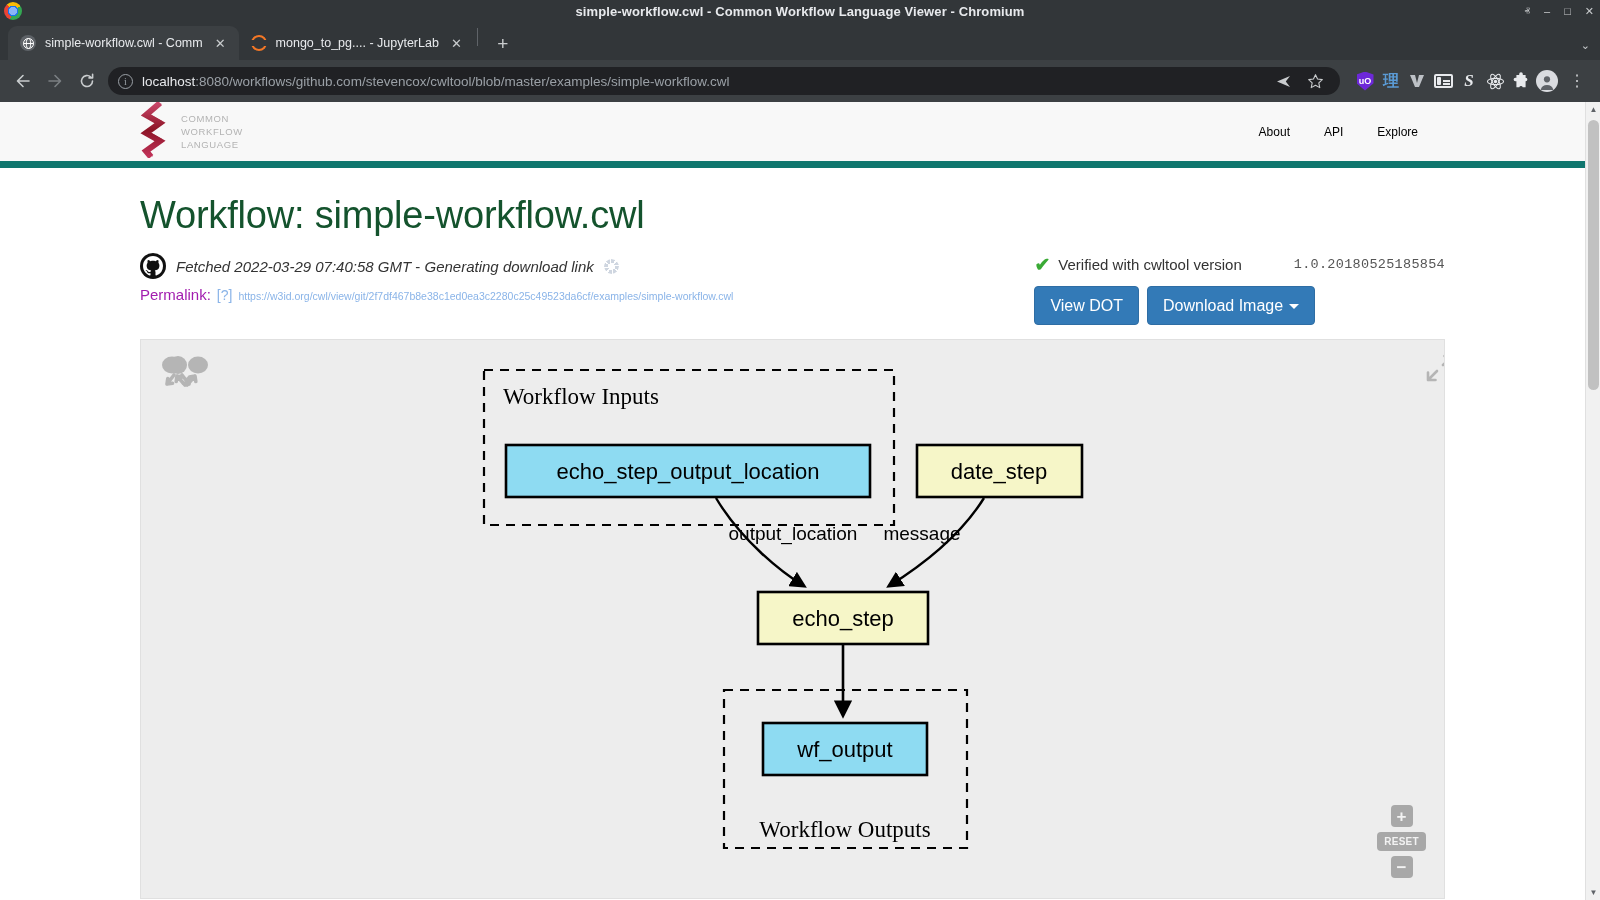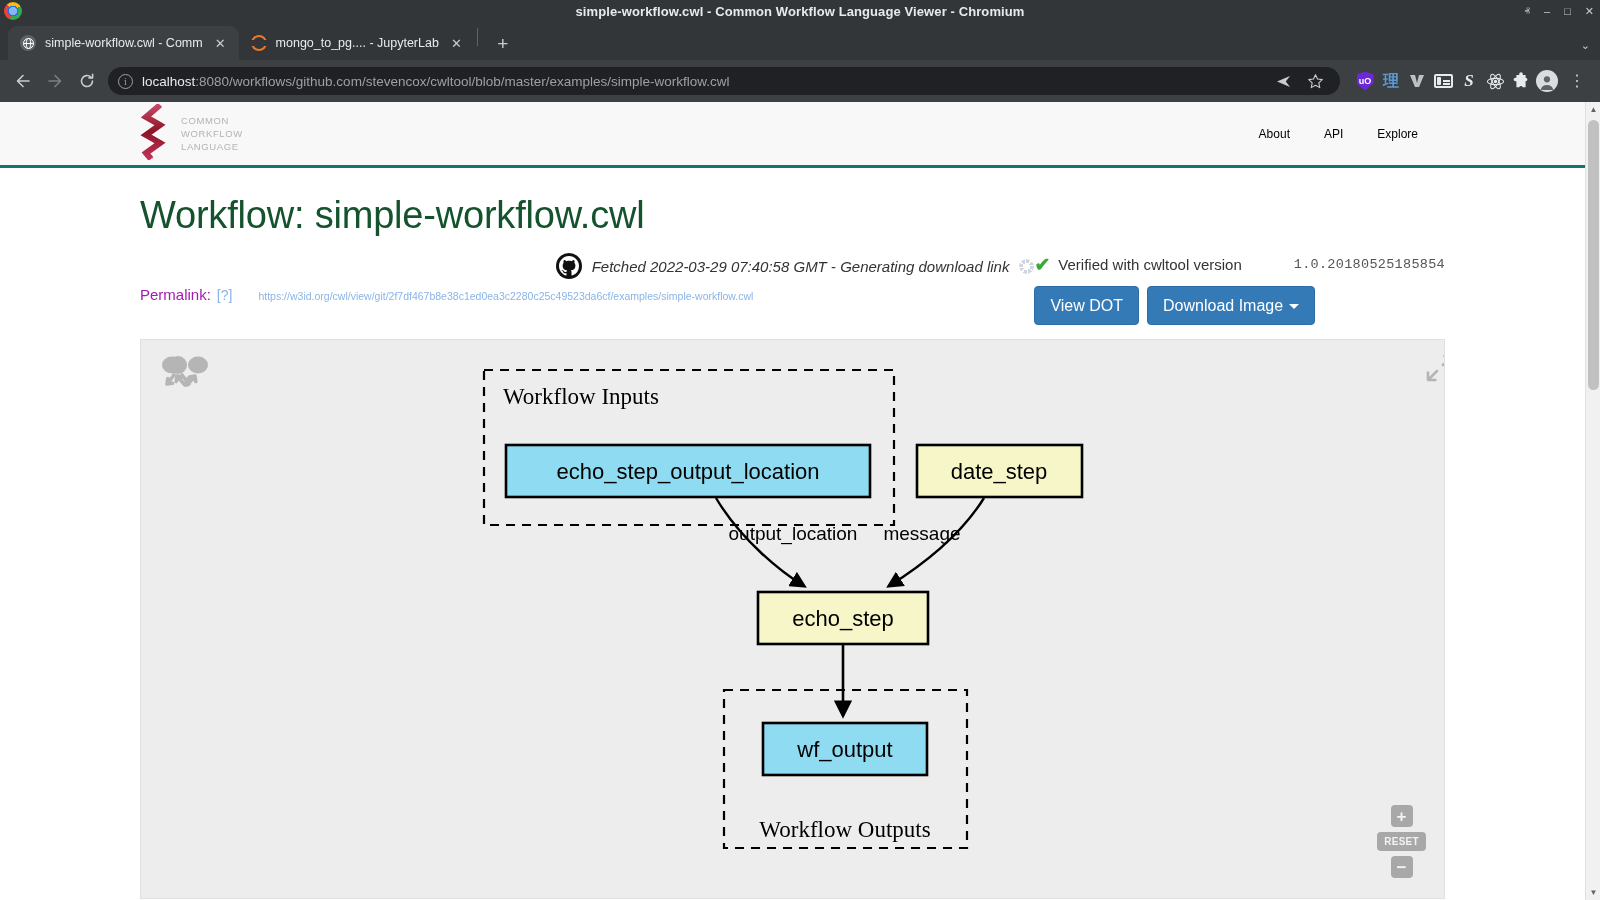--- a/index.html
+++ b/index.html
@@ -123,21 +123,21 @@
   .menu-dots { color: #c9ccce; font-size: 16px; letter-spacing: 0; line-height: 1; }
 
   
   .viewport {
     position: absolute; left: 0; top: 102px; width: 1600px; height: 798px;
     background: #ffffff; overflow: hidden;
   }
   .page { width: 1585px; }
 
   .navbar {
-    height: 66px; background: #f8f8f8; border-bottom: 3px solid #0f766e;
+    height: 66px; background: #f8f8f8; border-bottom: 7px solid #0f766e;
     display: flex; align-items: center; padding: 0 20px 0 140px;
   }
   .brand { display: flex; align-items: center; gap: 11px; }
   .brand-text {
     font-size: 9.5px; line-height: 13px; color: #b3b3b3; letter-spacing: 0.6px;
   }
   .nav-links { margin-left: auto; display: flex; align-items: center; gap: 0; padding-right: 130px; }
   .nav-link {
     color: #000000; font-size: 12px; padding: 0 17px; text-decoration: none;
   }
@@ -145,21 +145,21 @@
   .container { padding: 0 140px 0 140px; }
   .page-title {
     font-size: 38px; font-weight: normal; color: #14532d; padding-top: 26px;
     letter-spacing: -0.2px;
   }
 
   .meta-row {
     display: flex; align-items: flex-start; margin-top: 16px;
   }
   .meta-left { flex: 1; }
-  .fetched-line { display: flex; align-items: center; gap: 10px; justify-content: flex-end; }
+  .fetched-line { display: flex; align-items: center; gap: 10px; }
   .gh-icon {
     width: 26px; height: 26px; border-radius: 50%; background: #111;
     display: flex; align-items: center; justify-content: center; flex-shrink: 0;
   }
   .fetched-text {
     font-size: 15px; color: #333; font-style: italic;
   }
   .fetched-text .sep { font-style: normal; }
   .spinner {
     width: 15px; height: 15px; flex-shrink: 0;
@@ -172,21 +172,21 @@
                      #cfd6e0 225deg 255deg, transparent 255deg 270deg,
                      #cfd6e0 270deg 300deg, transparent 300deg 315deg,
                      #cfd6e0 315deg 345deg, transparent 345deg 360deg);
     border-radius: 50%;
     -webkit-mask: radial-gradient(circle, transparent 30%, #000 32%);
             mask: radial-gradient(circle, transparent 30%, #000 32%);
   }
   .permalink-line { margin-top: 7px; display: flex; align-items: baseline; gap: 6px; }
   .permalink-label { font-size: 15px; color: #a21caf; }
   .permalink-help { font-size: 14px; color: #8ab4e8; }
-  .permalink-url { font-size: 10.5px; color: #8ab4e8; margin-left: 20px; }
+  .permalink-url { font-size: 10.5px; color: #8ab4e8; }
 
   .meta-right { text-align: right; padding-top: 2px; }
   .verified-line {
     display: flex; align-items: center; justify-content: flex-end; gap: 8px;
     font-size: 15px; color: #333;
   }
   .check { color: #3aaa35; font-size: 19px; line-height: 1; font-weight: bold; }
   .mono { font-family: "Liberation Mono", monospace; font-size: 13.5px; color: #555; letter-spacing: 0.3px; margin-left: 44px; }
   .btn-row { margin-top: 12px; display: flex; gap: 8px; }
   .btn {

